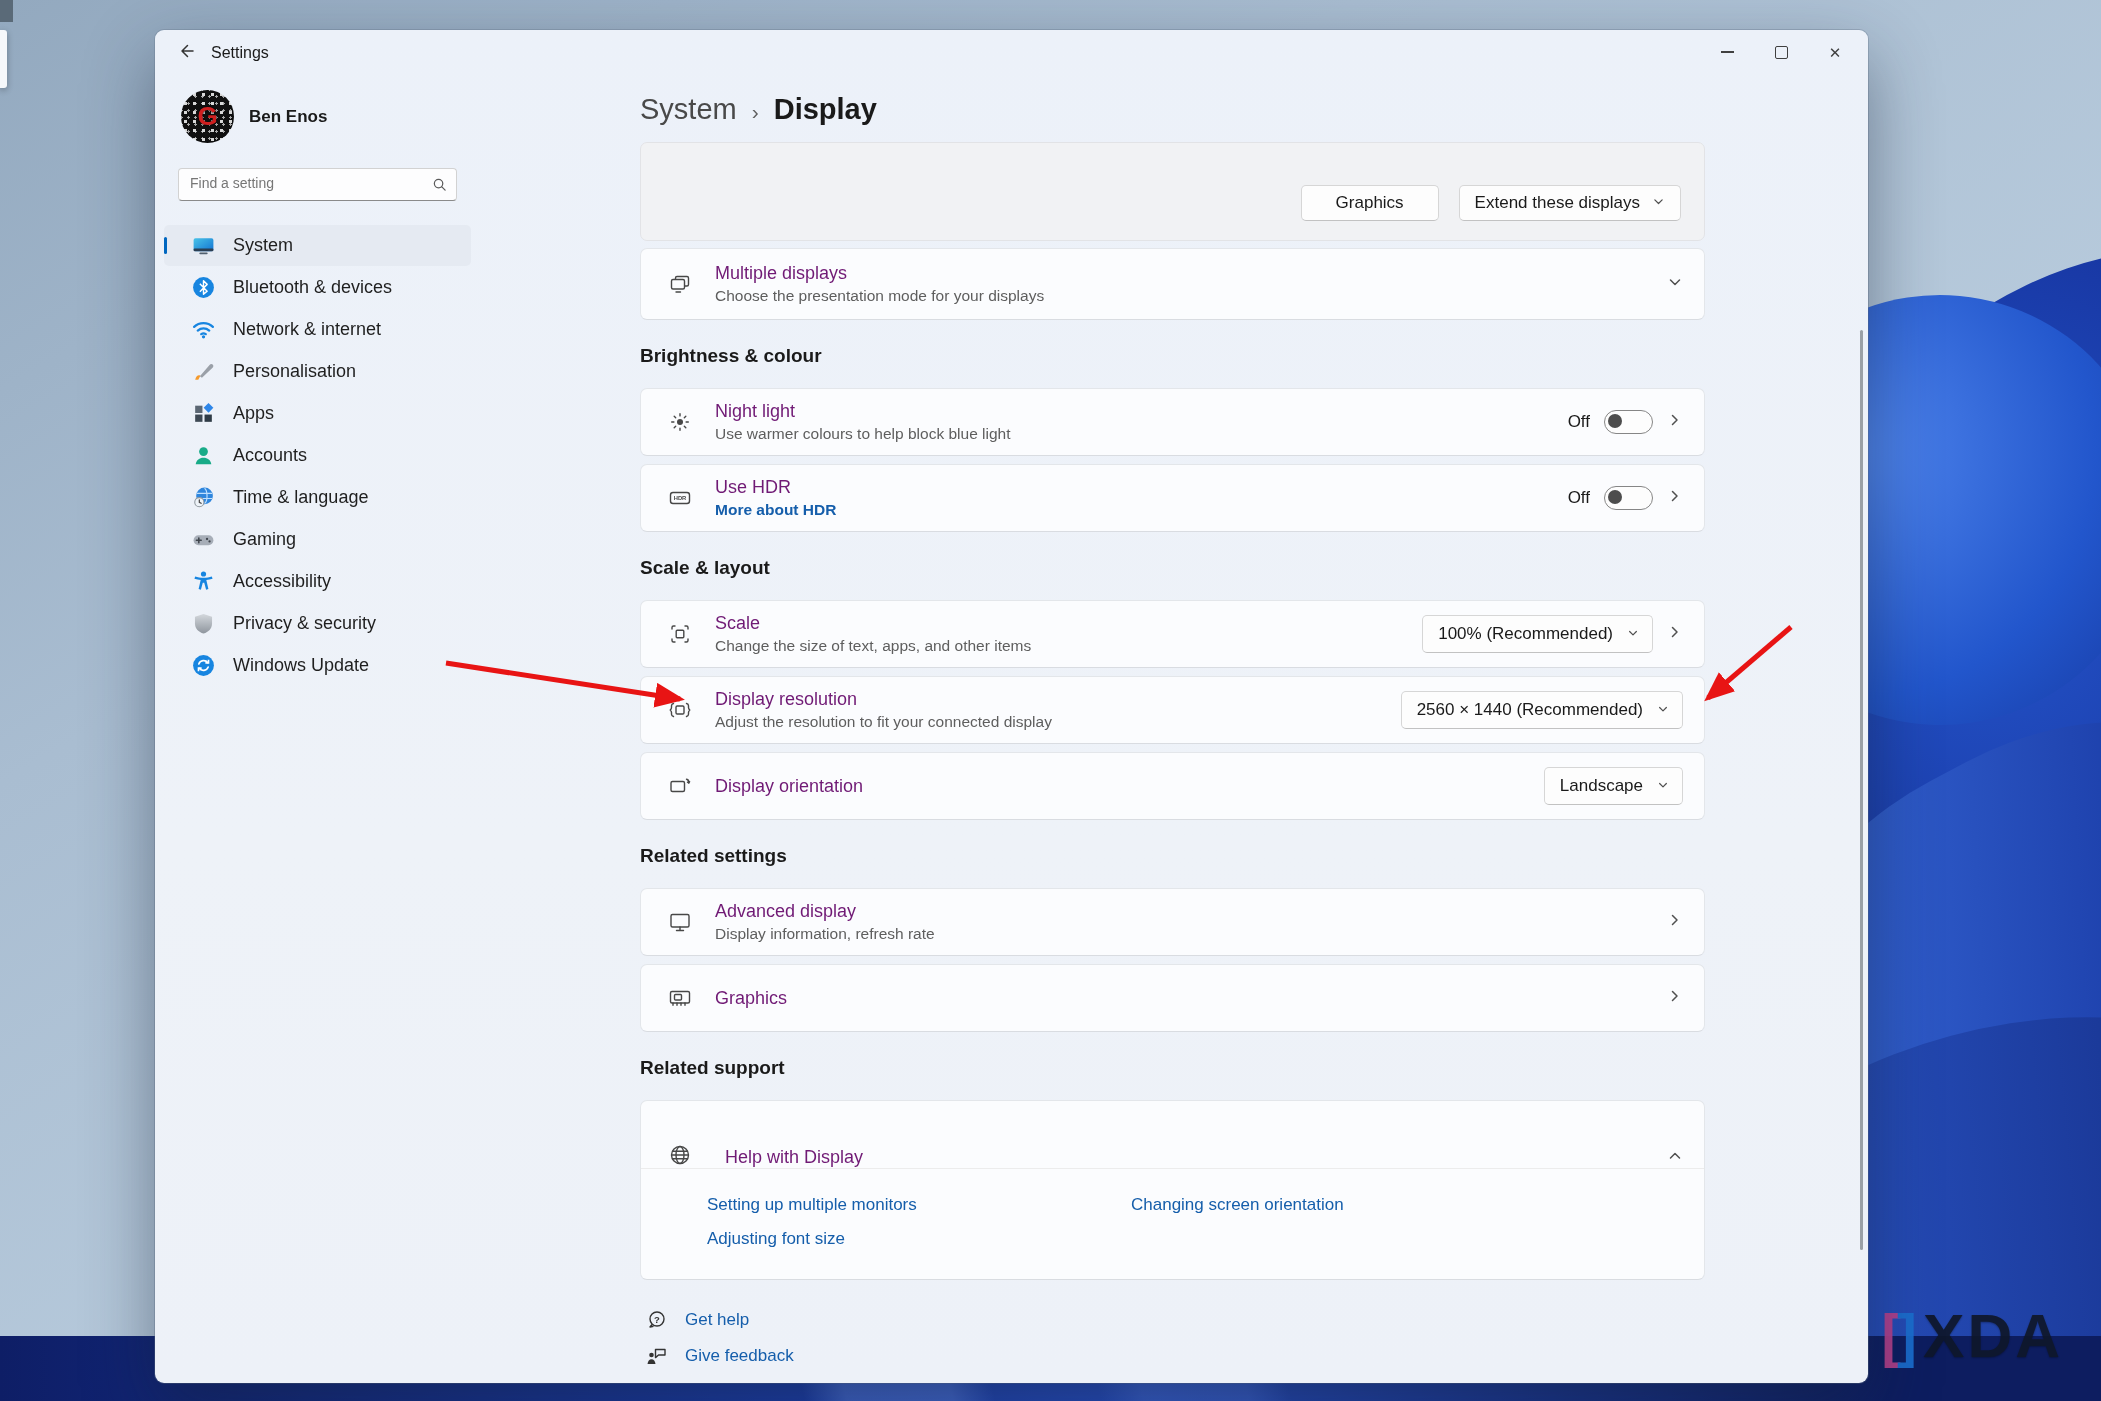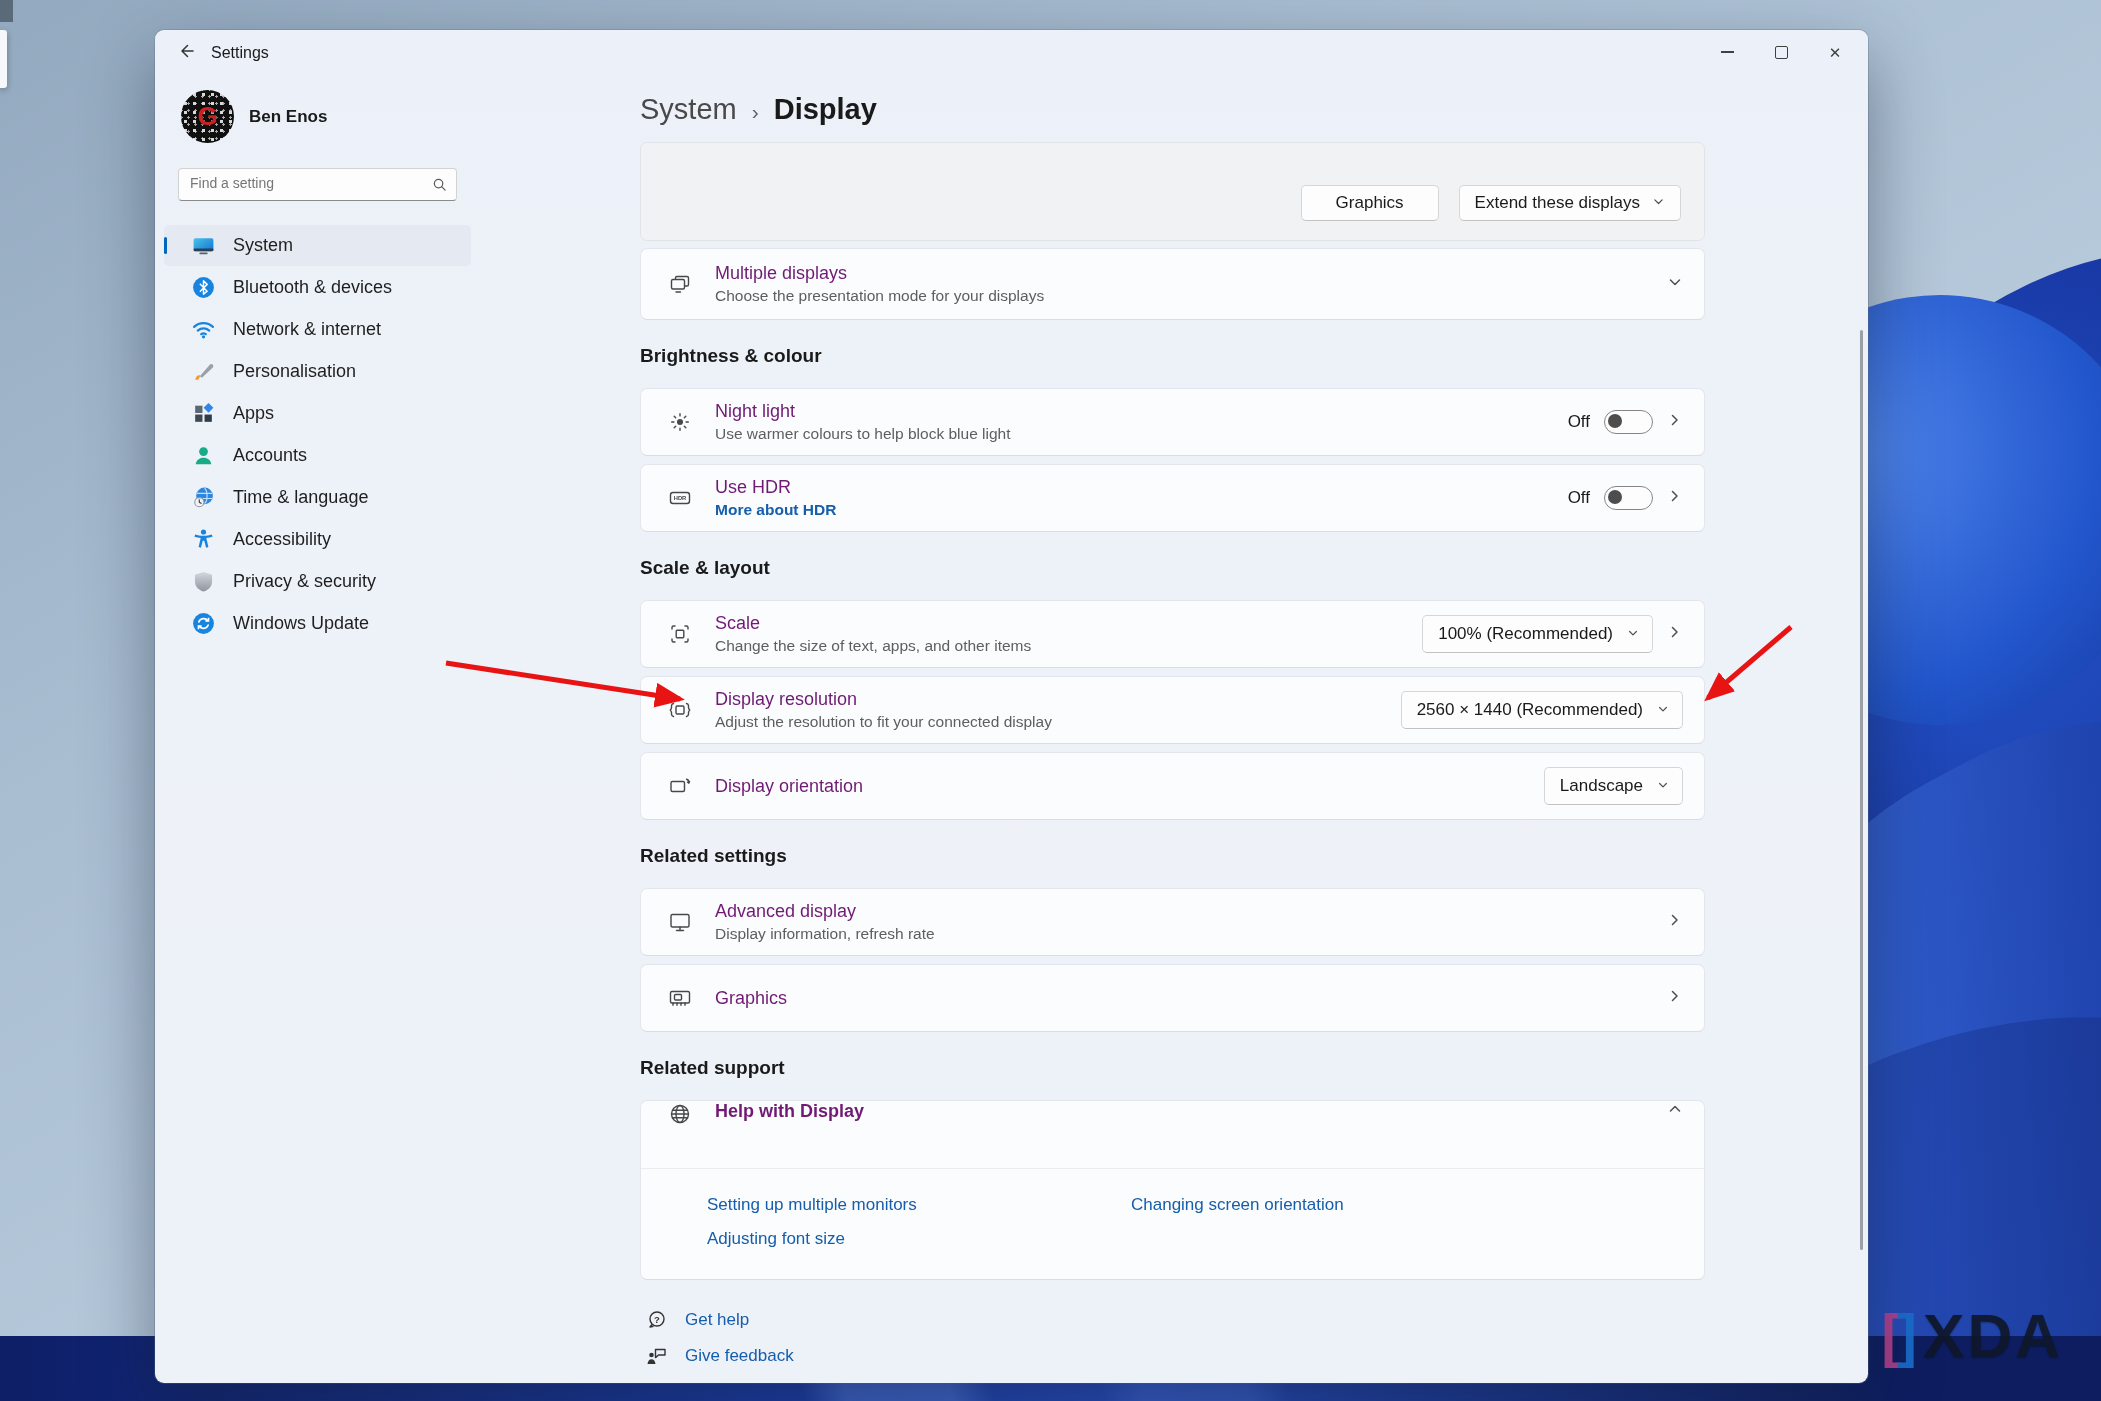--- a/index.html
+++ b/index.html
@@ -107,21 +107,21 @@
     position:relative;}
   .toggle .knob{position:absolute;left:3px;top:3px;width:14px;height:14px;border-radius:50%;
     background:#4d4d4d;}
   .dropdown{height:36px;background:#fdfdfd;border:1px solid #d6d6d6;border-bottom-color:#c2c2c2;
     border-radius:5px;display:flex;align-items:center;gap:14px;padding:0 13px 0 15px;
     font-size:17px;color:#1a1a1a;}
 
   .sec-h{margin:25px 0 21px;font-size:19px;font-weight:700;color:#1a1a1a;}
 
   .help-card{margin-top:8px;}
-  .help-head{min-height:67px;display:flex;align-items:flex-start;gap:22px;padding:0 21px 0 26px;font-weight:bold;}
+  .help-head{min-height:67px;display:flex;align-items:flex-end;gap:32px;padding:0 21px 0 26px;}
   .help-links{border-top:1px solid #ececec;padding:26px 0 30px 66px;display:grid;
     grid-template-columns:424px auto;row-gap:14px;justify-items:start;}
   .blue-link{font-size:17px;color:var(--link,#155eab);cursor:pointer;}
 
   .footer{margin-top:26px;display:flex;flex-direction:column;gap:8px;padding-left:4px;}
   .foot-item{display:flex;align-items:center;gap:17px;height:28px;}
   .foot-ic{width:24px;height:24px;display:flex;}
   .foot-label{font-size:17px;color:var(--link,#155eab);}
 
   .scrollbar{position:absolute;right:5px;top:300px;width:3px;height:920px;background:#9aa0a6;
@@ -270,20 +270,31 @@
                 <circle cx="13" cy="10.5" r="8" fill="#2f86dd"></circle>
                 <path d="M13 3.2c3 2 3.4 12.3 0 14.6M5.6 8h14.8M5.6 13h14.8" stroke="#bfe0ff" stroke-width="1.1" fill="none"></path>
                 <circle cx="8" cy="16.5" r="4.4" fill="#eef3f8" stroke="#8e979e" stroke-width="1"></circle>
                 <path d="M8 14.2v2.4l1.7 1" stroke="#4a4a4a" stroke-width="1.2" fill="none" stroke-linecap="round"></path>
               </svg>
           </span>
           <span>Time &amp; language</span>
         </div>
         <div class="nav-item">
           <span class="nav-ic">
+            <svg viewBox="0 0 24 24" width="25" height="25">
+                <rect x="2.5" y="8" width="19" height="9.5" rx="4.7" fill="#a7aeb8"></rect>
+                <path d="M7.5 10.5v4.6M5.2 12.8h4.6" stroke="#3f454d" stroke-width="1.5" stroke-linecap="round"></path>
+                <circle cx="15.4" cy="11.5" r="1.1" fill="#3f454d"></circle>
+                <circle cx="17.8" cy="13.8" r="1.1" fill="#3f454d"></circle>
+              </svg>
+          </span>
+          <span>Gaming</span>
+        </div>
+        <div class="nav-item">
+          <span class="nav-ic">
             <svg viewBox="0 0 24 24" width="25" height="25" fill="#1785e0">
                 <circle cx="12" cy="4.8" r="2.5"></circle>
                 <path d="M12 8.5c3 0 5.6-.4 8-1.2l.7 2c-2 .7-4 1.1-6 1.3l2 8.6-2.2.7-1.8-6.6h-1.4l-1.8 6.6-2.2-.7 2-8.6c-2-.2-4-.6-6-1.3l.7-2c2.4.8 5 1.2 8 1.2z"></path>
               </svg>
           </span>
           <span>Accessibility</span>
         </div>
         <div class="nav-item">
           <span class="nav-ic">
             <svg viewBox="0 0 24 24" width="25" height="25">

